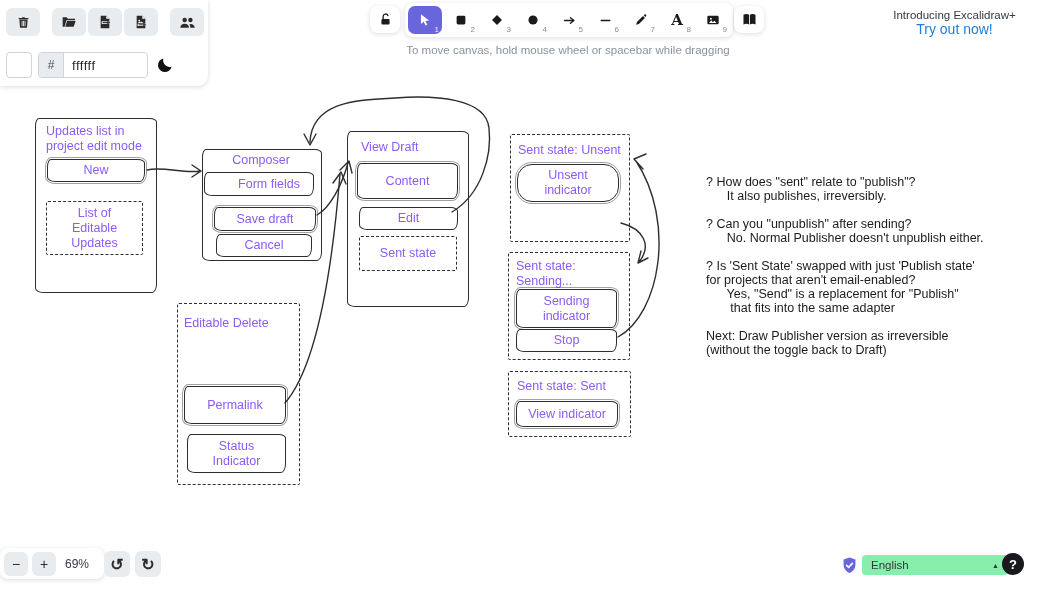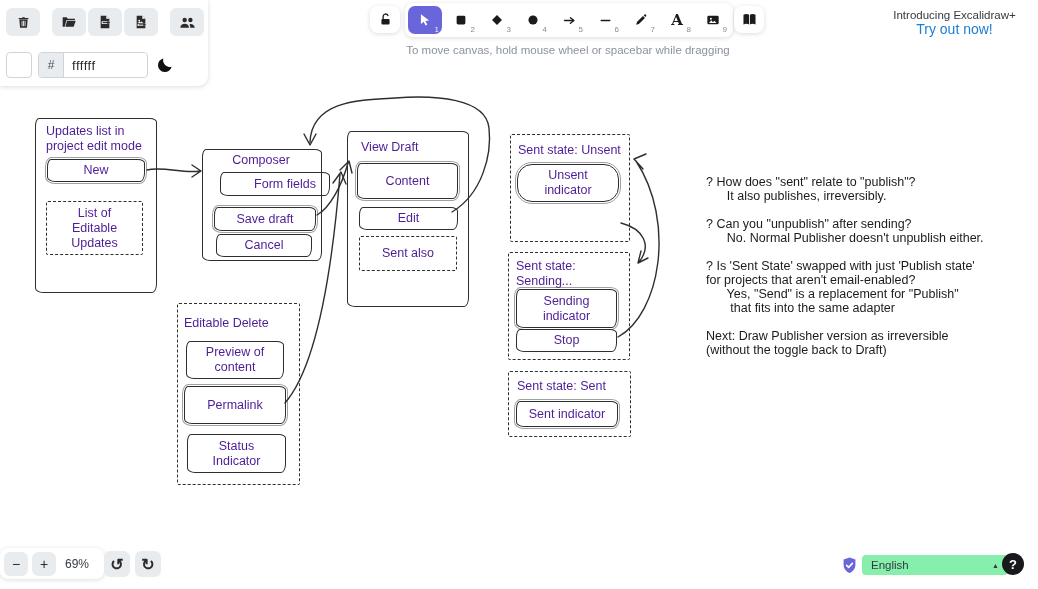--- a/index.html
+++ b/index.html
@@ -49,21 +49,21 @@
             justify-content:center;padding:0;}
   .shield{position:absolute;left:840px;top:556px;width:19px;height:21px;cursor:pointer;background:none;border:none;padding:0;}
   .lang-select{position:absolute;left:862px;top:555px;width:128px;height:20px;background:#86efac;border-radius:4px;
                display:flex;align-items:center;justify-content:space-between;padding:0 9px;cursor:pointer;}
   .lang-label{font-size:11.5px;color:#343a40;}
   .caret{font-size:7px;color:#343a40;}
   .help-btn{position:absolute;left:1002px;top:553px;width:22px;height:22px;border-radius:50%;background:#18191c;
             color:#fff;border:none;font-size:13px;font-weight:bold;display:flex;align-items:center;
             justify-content:center;cursor:pointer;padding:0;}
   
-  .sketch{color:#4c1d95;font-size:12.5px;line-height:15px;}
+  .sketch{color:#8b5cf6;font-size:12.5px;line-height:15px;}
   .node{position:absolute;border:1.4px solid #2e2e2e;border-radius:4px 7px 5px 8px/8px 4px 9px 5px;
         display:flex;align-items:center;justify-content:center;text-align:center;white-space:pre-line;
         background:transparent;cursor:pointer;}
   .dashed{border:1.3px dashed #2e2e2e;border-radius:2px;}
   .dbl{outline:1px solid rgba(46,46,46,.45);outline-offset:1.5px;}
   .panel-title{position:absolute;white-space:pre-line;text-align:left;cursor:pointer;}
   .notes{position:absolute;left:706px;top:175px;white-space:pre;font-size:12.5px;line-height:14px;
          color:#1b1b1b;cursor:pointer;}
   .arrows{position:absolute;left:0;top:0;pointer-events:none;}
   svg.icon{display:block;}
@@ -88,50 +88,48 @@
     <div class="node sketch" style="left:35px;top:118px;width:120px;height:173px;"></div>
     <div class="panel-title sketch" style="left:46px;top:124px;width:108px;">Updates list in
 project edit mode</div>
     <div class="node sketch dbl" style="left:47px;top:159px;width:96px;height:21px;"><span>New</span></div>
     <div class="node sketch dashed" style="left:46px;top:201px;width:95px;height:52px;"><span>List of
 Editable
 Updates</span></div>
 
     <div class="node sketch" style="left:202px;top:149px;width:118px;height:110px;"></div>
     <div class="panel-title sketch" style="left:202px;top:153px;width:118px;text-align:center;">Composer</div>
-    <div class="node sketch" style="left:220px;top:172px;width:88px;height:22px;padding-left:20px;"><span>Form fields</span></div>
+    <div class="node sketch" style="left:204px;top:172px;width:88px;height:22px;padding-left:20px;"><span>Form fields</span></div>
     <div class="node sketch dbl" style="left:214px;top:207px;width:100px;height:22px;"><span>Save draft</span></div>
     <div class="node sketch" style="left:216px;top:234px;width:94px;height:21px;"><span>Cancel</span></div>
 
     <div class="node sketch" style="left:347px;top:131px;width:120px;height:174px;"></div>
     <div class="panel-title sketch" style="left:361px;top:140px;width:100px;">View Draft</div>
     <div class="node sketch dbl" style="left:357px;top:163px;width:99px;height:34px;"><span>Content</span></div>
     <div class="node sketch" style="left:359px;top:207px;width:97px;height:21px;"><span>Edit</span></div>
-    <div class="node sketch dashed" style="left:359px;top:236px;width:96px;height:33px;"><span>Sent also</span></div>
+    <div class="node sketch dashed" style="left:359px;top:236px;width:96px;height:33px;"><span>Sent state</span></div>
 
     <div class="node sketch dashed" style="left:510px;top:134px;width:118px;height:106px;"></div>
     <div class="panel-title sketch" style="left:518px;top:143px;width:112px;white-space:nowrap;">Sent state: Unsent</div>
     <div class="node sketch dbl" style="left:517px;top:164px;width:100px;height:36px;border-radius:15px;"><span>Unsent
 indicator</span></div>
 
     <div class="node sketch dashed" style="left:508px;top:252px;width:120px;height:106px;"></div>
     <div class="panel-title sketch" style="left:516px;top:259px;width:110px;">Sent state:
 Sending...</div>
     <div class="node sketch dbl" style="left:516px;top:289px;width:99px;height:37px;"><span>Sending
 indicator</span></div>
     <div class="node sketch" style="left:516px;top:329px;width:99px;height:21px;"><span>Stop</span></div>
 
     <div class="node sketch dashed" style="left:508px;top:371px;width:121px;height:64px;"></div>
     <div class="panel-title sketch" style="left:517px;top:379px;width:110px;white-space:nowrap;">Sent state: Sent</div>
-    <div class="node sketch dbl" style="left:516px;top:401px;width:100px;height:24px;"><span>Sent indicator</span></div>
+    <div class="node sketch dbl" style="left:516px;top:401px;width:100px;height:24px;"><span>View indicator</span></div>
 
     <div class="node sketch dashed" style="left:177px;top:303px;width:121px;height:180px;"></div>
     <div class="panel-title sketch" style="left:184px;top:316px;width:112px;white-space:nowrap;">Editable Delete</div>
-    <div class="node sketch" style="left:186px;top:341px;width:96px;height:36px;"><span>Preview of
-content</span></div>
     <div class="node sketch dbl" style="left:184px;top:386px;width:100px;height:36px;"><span>Permalink</span></div>
     <div class="node sketch" style="left:187px;top:434px;width:97px;height:37px;"><span>Status
 Indicator</span></div>
 
     <div class="notes">? How does "sent" relate to "publish"?
       It also publishes, irreversibly.
 
 ? Can you "unpublish" after sending?
       No. Normal Publisher doesn't unpublish either.
 

